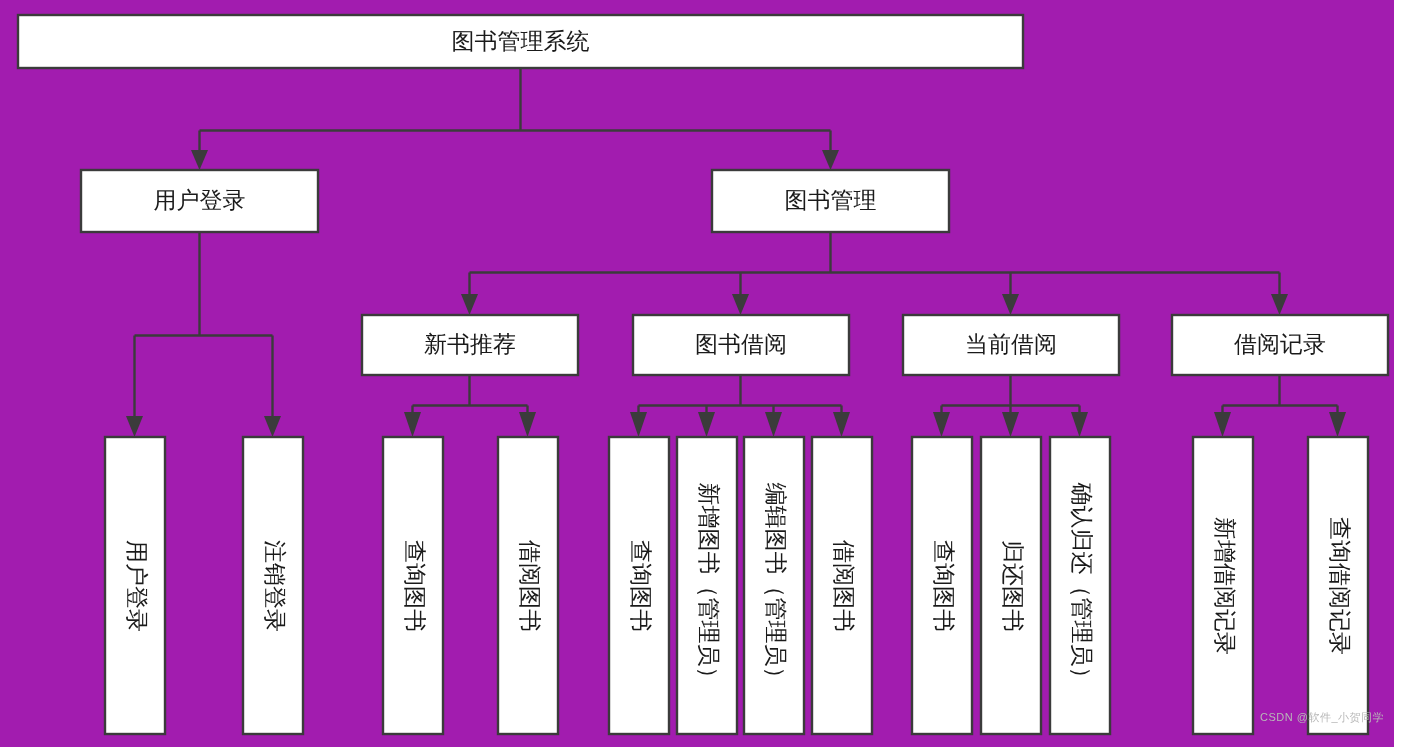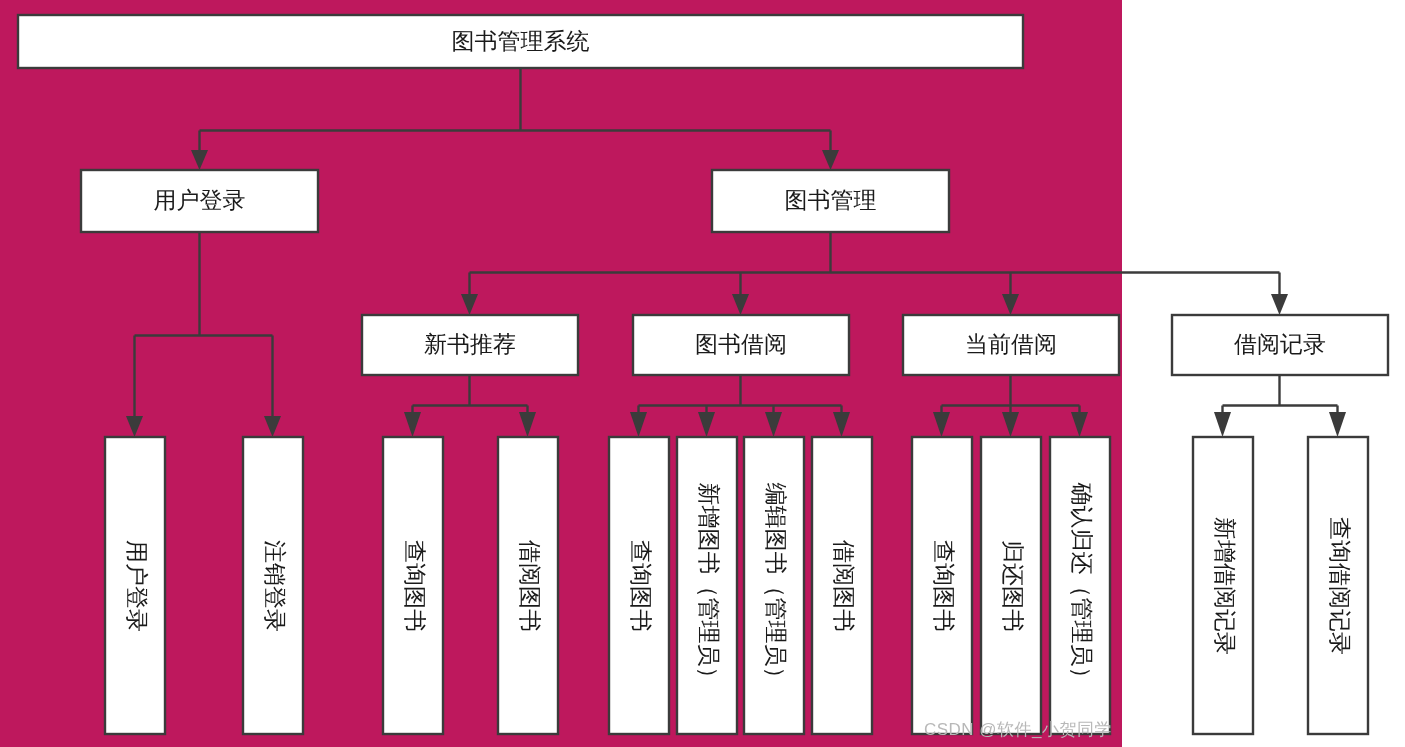--- a/index.html
+++ b/index.html
@@ -8,23 +8,23 @@
     background: #ffffff;
   }
   body {
     width: 1405px;
     height: 747px;
     font-family: "Liberation Sans", "DejaVu Sans", sans-serif;
     overflow: hidden;
   }
   #diagram-root {
     position: relative;
-    width: 1122px;
+    width: 1394px;
     height: 747px;
-    background: #be185d;
+    background: #a21caf;
   }
   svg.diagram-canvas {
     position: absolute;
     top: 0;
     left: 0;
     width: 1405px;
     height: 747px;
     display: block;
   }
   .node-box {
@@ -52,23 +52,23 @@
   .node-label-v {
     font-family: "Liberation Sans", "DejaVu Sans", sans-serif;
     font-size: 23px;
     fill: #1a1a1a;
     text-anchor: middle;
     dominant-baseline: middle;
   }
   .watermark {
     position: absolute;
     right: 10px;
-    bottom: 6px;
-    font-family: "Liberation Sans", "DejaVu Sans", sans-serif;
-    font-size: 17px;
+    bottom: 22px;
+    font-family: "Liberation Sans", "DejaVu Sans", sans-serif;
+    font-size: 11px;
     color: #b8b8b8;
     letter-spacing: 0.5px;
     white-space: nowrap;
     user-select: none;
   }
 </style>
 </head>
 <body>
 
 <div id="diagram-root">

